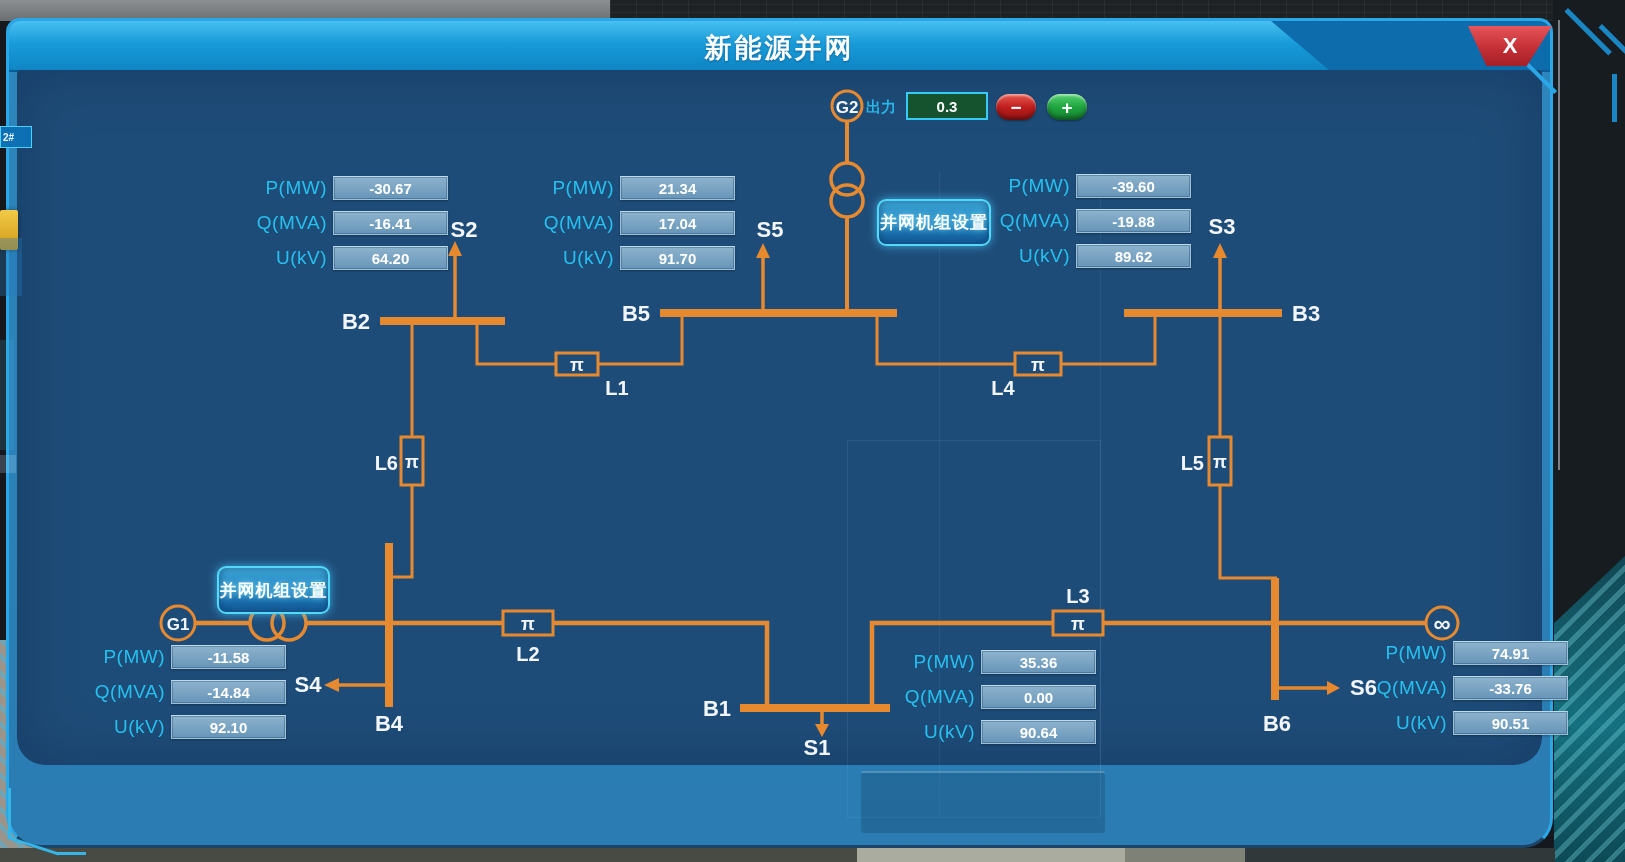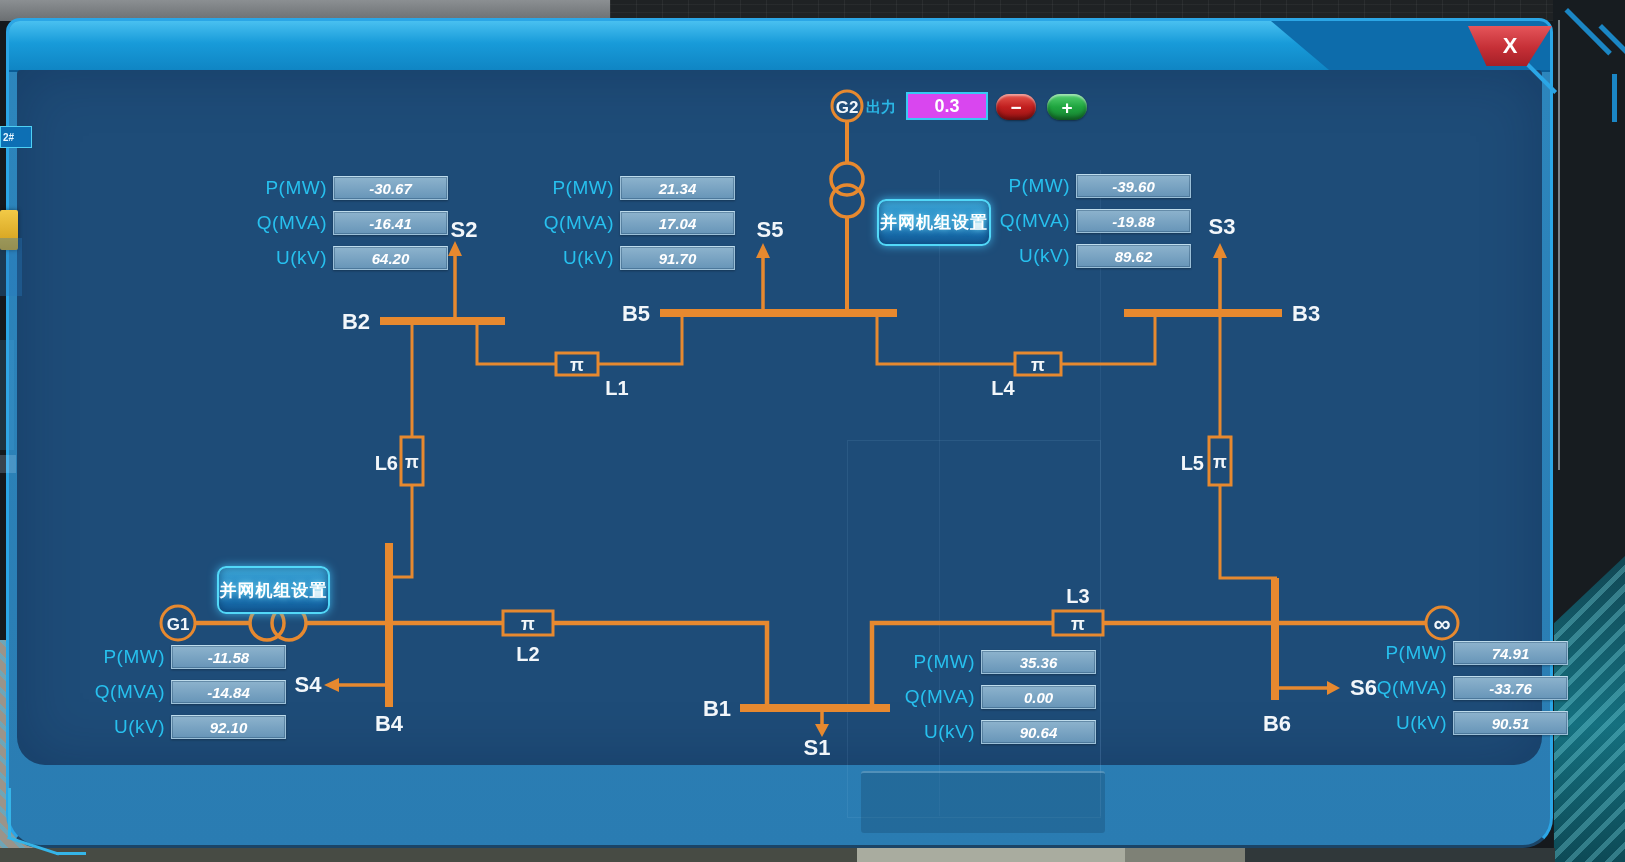--- a/index.html
+++ b/index.html
@@ -82,29 +82,29 @@
   .t-inf{font-size:24px;font-weight:700;}
 
   
   .panel{position:absolute;z-index:25;}
   .prow{display:flex;align-items:center;height:28px;margin-bottom:7px;}
   .plab{width:82px;text-align:right;margin-right:6px;color:#27c0ee;
       font-size:19px;font-weight:400;letter-spacing:0.5px;}
   .pval{width:115px;height:24px;box-sizing:border-box;display:flex;align-items:center;justify-content:center;
       background:linear-gradient(180deg,#8db3cd,#6795b8);border:1px solid #9cc0d8;border-top-color:#bedcec;
       box-shadow:inset 0 0 0 1px rgba(25,65,100,.35),0 1px 2px rgba(0,0,0,.3);
-      color:#fff;font-size:15px;font-weight:700;font-style:italic;}
+      color:#fff;font-size:15px;font-weight:700;}
   #panel-b2{left:245px;top:174px;} #panel-b5{left:532px;top:174px;} #panel-b3{left:988px;top:172px;}
   #panel-b4{left:83px;top:643px;}  #panel-b1{left:893px;top:648px;} #panel-b6{left:1365px;top:639px;}
 
   
   .out-label{position:absolute;left:866px;top:98px;color:#2ab6e4;font-size:15px;font-weight:700;z-index:25;}
   .out-input{position:absolute;left:906px;top:92px;width:82px;height:28px;box-sizing:border-box;z-index:25;
-      background:#d946ef;border:2px solid #38c9f4;display:flex;align-items:center;justify-content:center;
-      color:#fff;font-size:18px;font-weight:700;}
+      background:#14532d;border:2px solid #38c9f4;display:flex;align-items:center;justify-content:center;
+      color:#fff;font-size:15px;font-weight:700;}
   .pill{position:absolute;top:94px;width:40px;height:26px;border-radius:13px;z-index:25;cursor:pointer;
       display:flex;align-items:center;justify-content:center;color:#fff;font-size:19px;font-weight:700;line-height:1;
       box-shadow:inset 0 2px 2px rgba(255,255,255,.45),inset 0 -3px 4px rgba(0,0,0,.35),0 1px 2px rgba(0,0,0,.4);}
   .pill-minus{left:996px;background:linear-gradient(180deg,#e85a50,#c11f1f 50%,#971212);}
   .pill-plus{left:1047px;background:linear-gradient(180deg,#57d374,#1fa53f 50%,#158030);}
 
   
   .settings-btn{position:absolute;z-index:25;box-sizing:border-box;border-radius:9px;cursor:pointer;
       border:2px solid #52d8f8;background:linear-gradient(180deg,#41aede 0%,#1b74b4 55%,#135f9c 100%);
       box-shadow:0 0 10px rgba(70,200,255,.75),inset 0 0 8px rgba(10,40,80,.55);
@@ -136,20 +136,21 @@
   <div class="ytag"></div>
   <div class="smear1"></div>
   <div class="smear2"></div>
   <div class="smear3"></div>
   <div class="bl-bracket-v"></div>
   <div class="bl-bracket-d"></div>
   <div class="bl-bracket-h"></div>
 
   <div class="modal">
     <div class="titlebar"></div>
+    <div class="title">新能源并网</div>
     <div class="interior">
       <div class="ghost1"></div>
       <div class="ghost2"></div>
     </div>
     <div class="chin-inset">
       
     </div>
   </div>
   <div class="corner-cut"></div>
   <div class="close-btn">

